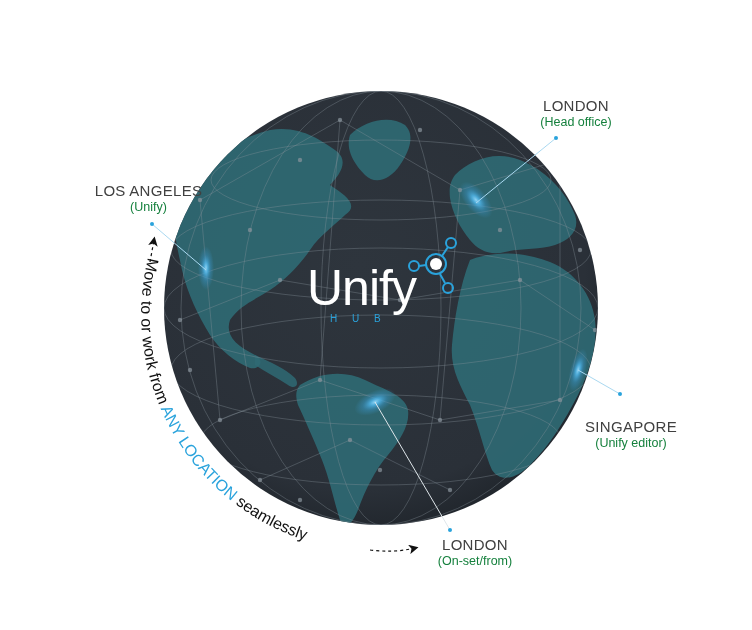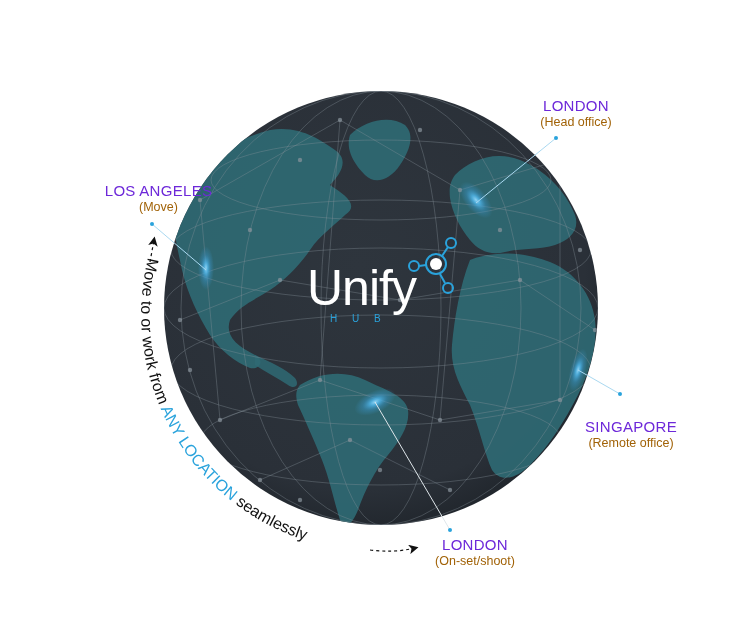--- a/index.html
+++ b/index.html
@@ -1,20 +1,20 @@
 <!DOCTYPE html>
 <html><head>
 <meta charset="utf-8">
 <style>
   html, body { margin: 0; padding: 0; background: #ffffff; }
   body { width: 752px; height: 630px; position: relative; overflow: hidden; font-family: "Liberation Sans", sans-serif; }
   .stage { position: absolute; left: 0; top: 0; width: 752px; height: 630px; }
   .label { position: absolute; text-align: center; line-height: 1.15; }
-  .label .city { font-size: 15px; color: #6d28d9; letter-spacing: 0.3px; display: block; }
-  .label .role { font-size: 12.5px; color: #a16207; display: block; margin-top: 1px; }
+  .label .city { font-size: 15px; color: #404040; letter-spacing: 0.3px; display: block; }
+  .label .role { font-size: 12.5px; color: #15803d; display: block; margin-top: 1px; }
   svg text { font-family: "Liberation Sans", sans-serif; }
 </style>
 </head>
 <body>
 
 <div class="stage">
   <svg width="752" height="630" viewBox="0 0 752 630" style="position:absolute;left:0;top:0;">
     <defs>
       <radialGradient id="globeShade" cx="45%" cy="40%" r="65%">
         <stop offset="0%" stop-color="#2e353d"></stop>
@@ -153,25 +153,25 @@
         </textPath>
       </text>
       <path d="M 370 550 Q 395 553 415 548" stroke="#111" stroke-width="1.2" stroke-dasharray="3,3" fill="none" marker-end="url(#arrowHead)"></path>
     </g>
   </svg>
 
   <div class="label" style="left:526px; top:97px; width:100px;">
     <span class="city">LONDON</span>
     <span class="role">(Head office)</span>
   </div>
-  <div class="label" style="left:96px; top:182px; width:125px;">
+  <div class="label" style="left:86px; top:182px; width:125px;">
     <span class="city">LOS ANGELES</span>
-    <span class="role">(Move)</span>
+    <span class="role">(Unify)</span>
   </div>
   <div class="label" style="left:572px; top:418px; width:118px;">
     <span class="city">SINGAPORE</span>
-    <span class="role">(Remote office)</span>
+    <span class="role">(Unify editor)</span>
   </div>
   <div class="label" style="left:420px; top:536px; width:110px;">
     <span class="city">LONDON</span>
-    <span class="role">(On-set/shoot)</span>
+    <span class="role">(On-set/from)</span>
   </div>
 </div>
 
 </body></html>

